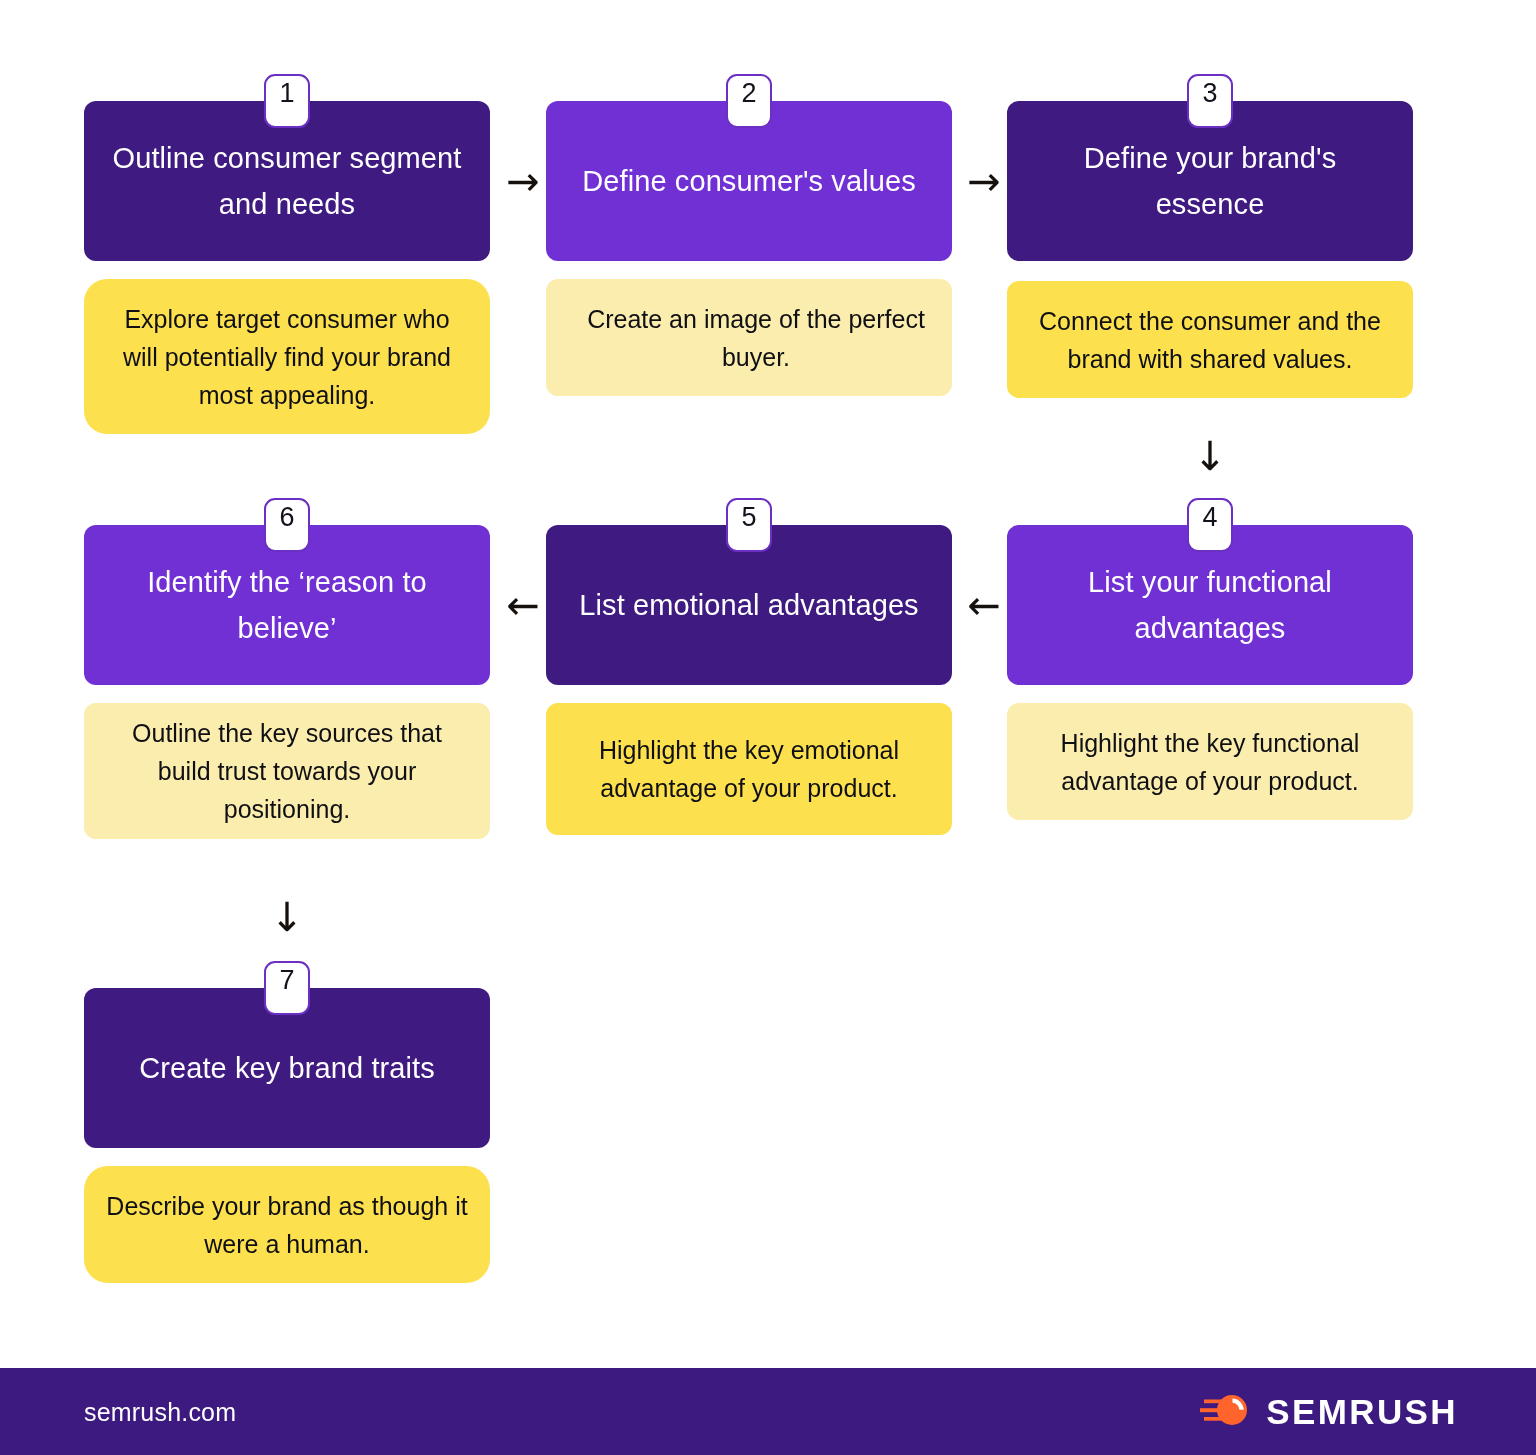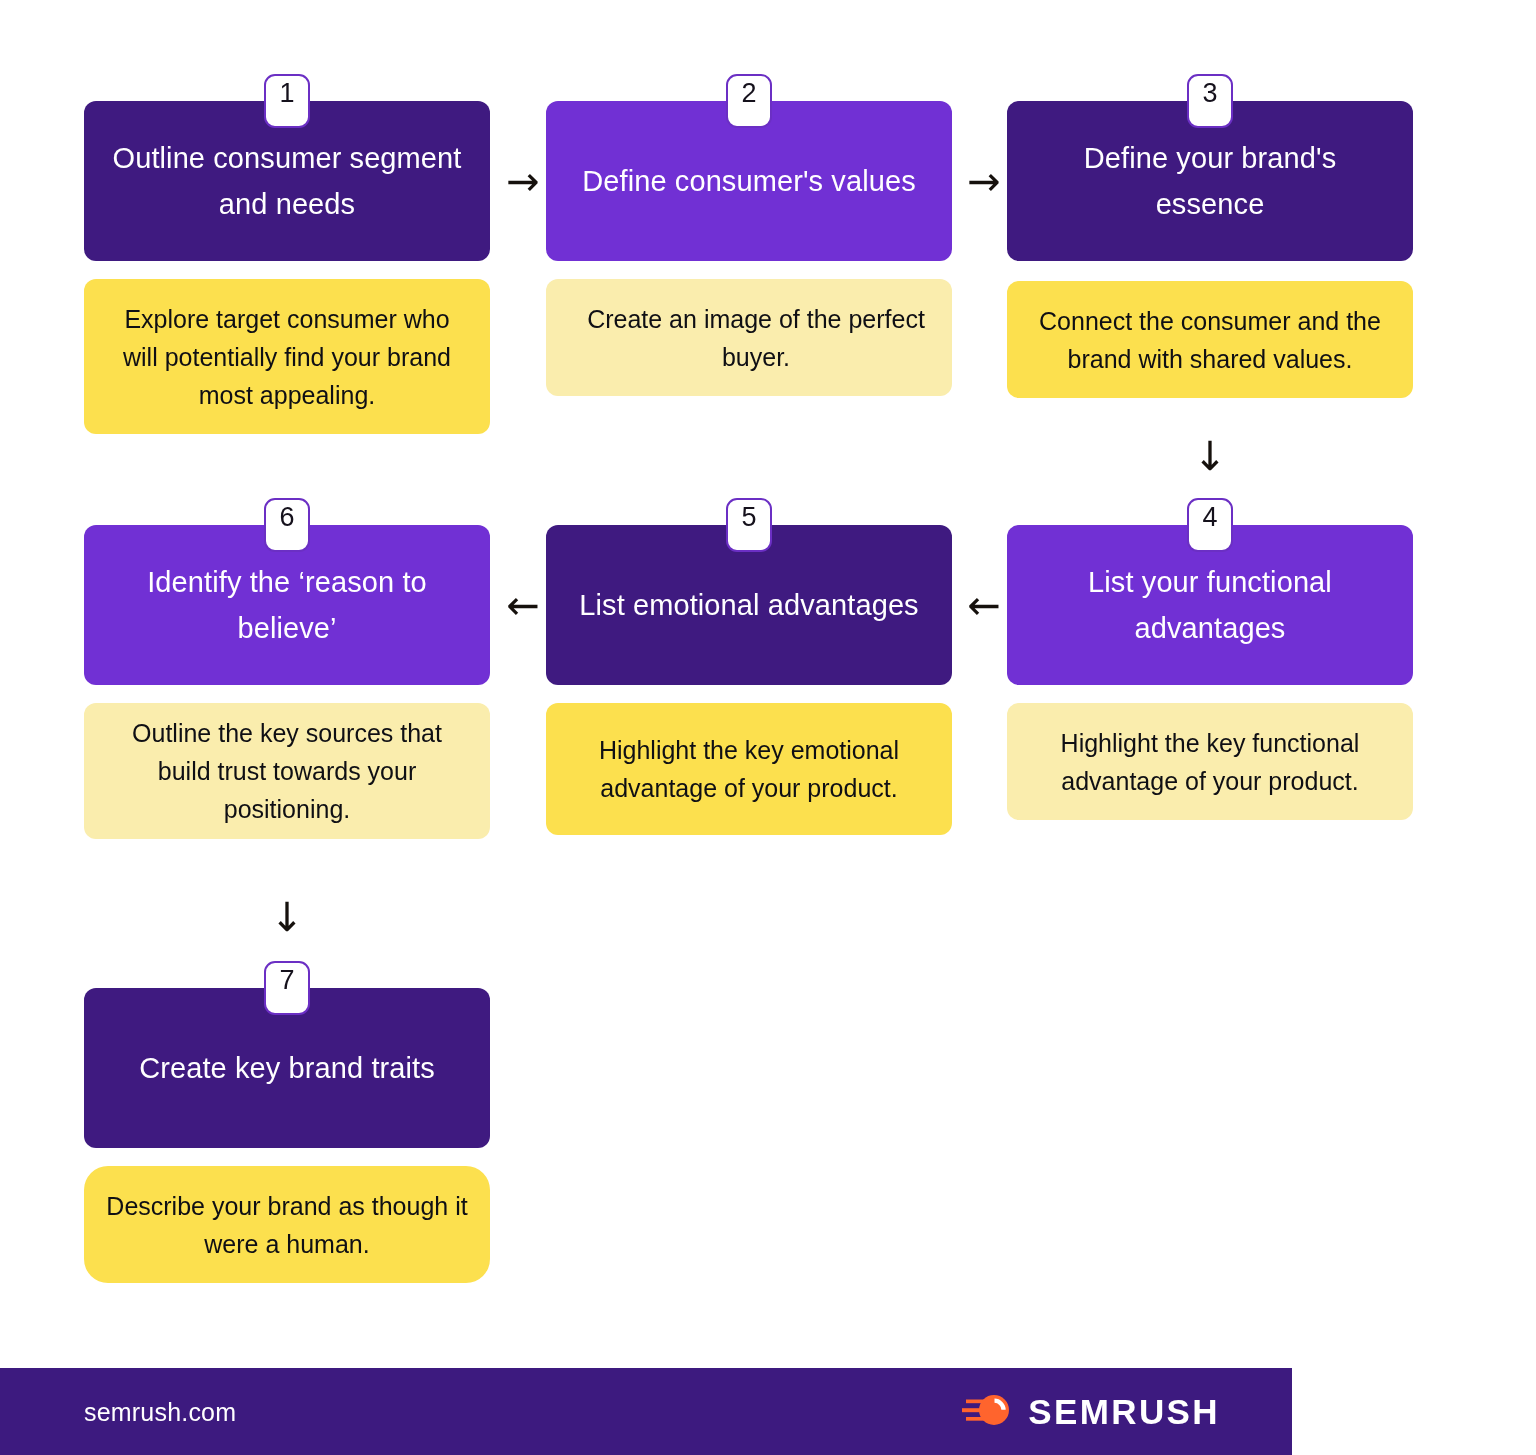--- a/index.html
+++ b/index.html
@@ -95,36 +95,36 @@
     user-select: none;
   }
   .arrow.h { width: 58px; height: 42px; }
   .arrow.v { width: 42px; height: 58px; }
 
   
   #footer {
     position: absolute;
     left: 0;
     top: 1368px;
-    width: 1292px;
+    width: 1536px;
     height: 87px;
     background: #3D1A7F;
   }
   #footer-url {
     position: absolute;
     left: 84px;
     top: 50%;
     transform: translateY(-50%);
     color: #ffffff;
     font-size: 25px;
     letter-spacing: 0.2px;
   }
   #logo {
     position: absolute;
-    right: 72px;
+    right: 78px;
     top: 50%;
     transform: translateY(-50%);
     display: flex;
     align-items: center;
     gap: 14px;
   }
   #logo-word {
     color: #ffffff;
     font-size: 35px;
     font-weight: bold;
@@ -136,21 +136,21 @@
 
 <div id="canvas">
 
   <div class="step" id="step-1" style="left:84px; top:101px;">
     <div class="step-header dark" style="height:160px;">
       <div class="badge">
         <span>1</span>
       </div>
       <span>Outline consumer segment and needs</span>
     </div>
-    <div class="step-desc bright" style="height:155px;">Explore target consumer who will potentially find your brand most appealing.</div>
+    <div class="step-desc bright" style="height:155px;border-radius:23px;">Explore target consumer who will potentially find your brand most appealing.</div>
   </div>
 
   <div class="step" id="step-2" style="left:546px; top:101px;">
     <div class="step-header light" style="height:160px;">
       <div class="badge">
         <span>2</span>
       </div>
       <span>Define consumer's values</span>
     </div>
     <div class="step-desc pale" style="height:117px;padding-left:36px;">Create an image of the perfect buyer.</div>

